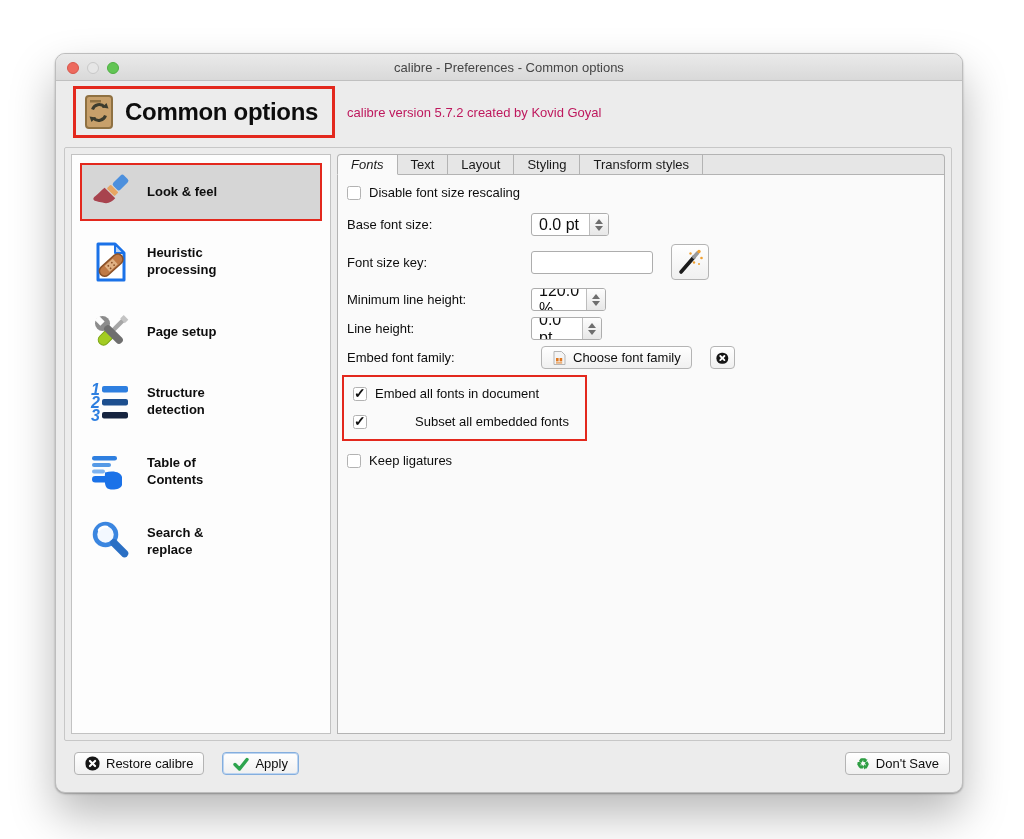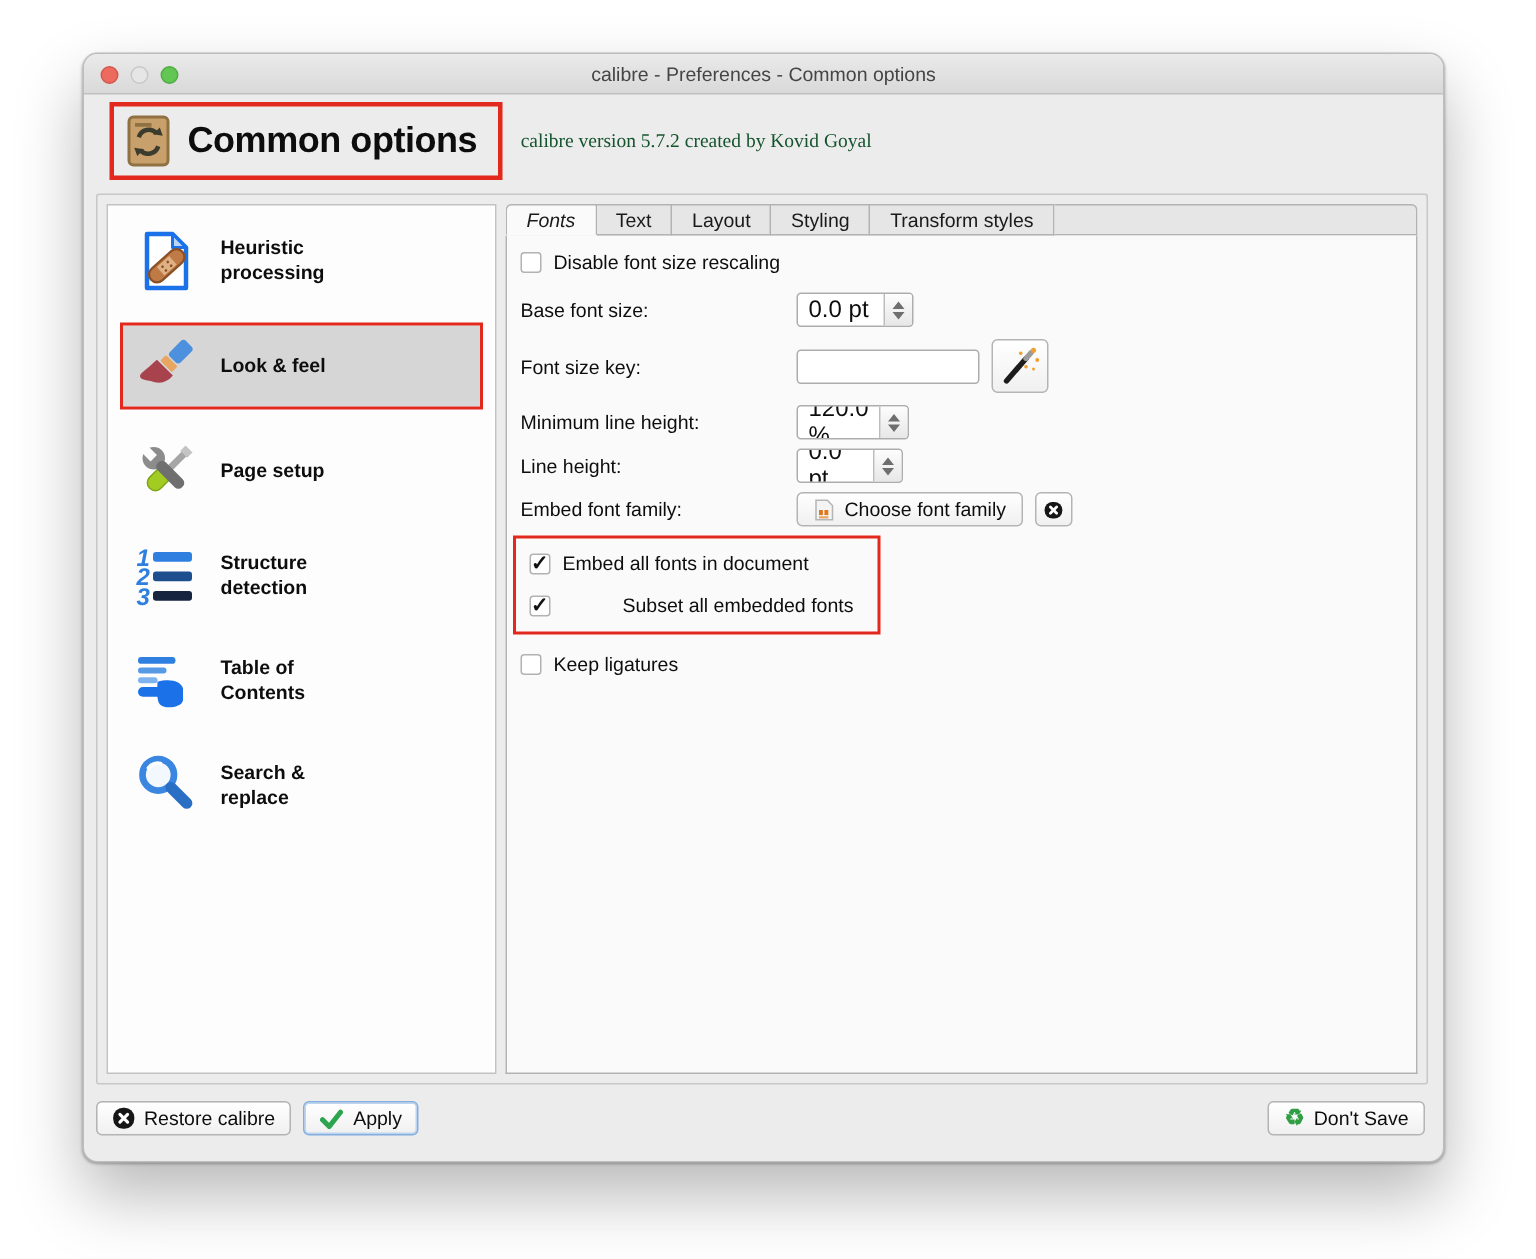--- a/index.html
+++ b/index.html
@@ -1,38 +1,38 @@
 <!DOCTYPE html>
 <html><head>
 <meta charset="utf-8">
 <style>
   * { box-sizing: border-box; margin: 0; padding: 0; }
   html,body { width:1024px; height:839px; background:#ffffff; font-family:"Liberation Sans", sans-serif; overflow:hidden; }
 
   .window {
-    position:absolute; left:55px; top:35px; width:908px; height:740px;
+    position:absolute; left:55px; top:53px; width:908px; height:740px;
     background:#ececec; border-radius:10px; overflow:hidden;
     box-shadow:0 1px 2px rgba(0,0,0,.30), 0 22px 45px rgba(0,0,0,.28);
     border:1px solid #bdbdbd;
   }
 
   
   .titlebar { height:27px; background:linear-gradient(#eaeaea,#d9d9d9); border-bottom:1px solid #c0c0c0; position:relative; display:flex; align-items:center; }
   .lights { position:absolute; left:11px; top:0; height:27px; display:flex; align-items:center; gap:8px; }
   .light { width:12px; height:12px; border-radius:50%; }
   .light.red   { background:#ed6a5e; border:1px solid #d6564b; }
   .light.gray  { background:#e6e6e6; border:1px solid #c8c8c8; }
   .light.green { background:#62c554; border:1px solid #4fae43; }
   .tb-title { width:100%; text-align:center; font-size:13px; color:#454545; }
 
   
   .header { height:66px; display:flex; align-items:center; padding:2px 16px 6px 17px; }
   .title-box { display:flex; align-items:center; gap:10px; border:3px solid #e3281d; padding:4px 14px 4px 7px; }
   .header-title { font-size:24px; font-weight:bold; color:#0d0d0d; letter-spacing:-0.3px; white-space:nowrap; }
-  .version { margin-left:12px; font-size:13px; color:#14532d;font-family:Liberation Serif, serif; }
+  .version { margin-left:12px; font-size:13px; color:#be185d; }
 
   
   .content-frame { margin:0 10px 0 8px; height:594px; border:1px solid #c7c7c7; border-radius:2px; padding:6px; display:flex; gap:6px; background:#ececec; }
 
   
   .sidebar { width:260px; background:#fdfdfd; border:1px solid #c2c2c2; padding:10px 10px; overflow:hidden; }
   .side-item { display:flex; align-items:center; gap:13px; height:54px; margin-bottom:16px; padding:0 6px; cursor:default; }
   .side-item.selected { background:#d6d6d6; outline:2px solid #e3281d; }
   .side-icon { width:46px; height:46px; flex:0 0 46px; display:flex; align-items:center; justify-content:center; }
   .side-label { font-size:13px; font-weight:bold; color:#0d0d0d; width:102px; line-height:1.3; }
@@ -57,21 +57,21 @@
   .spin { display:flex; height:23px; border:1px solid #adadad; border-radius:3px; background:#ffffff; overflow:hidden; }
   .spin-value { flex:1; display:flex; align-items:center; padding:0 7px; font-size:16px; color:#0d0d0d; }
   .spin-btns { width:19px; border-left:1px solid #bdbdbd; background:linear-gradient(#fdfdfd,#e7e7e7); display:flex; flex-direction:column; align-items:center; justify-content:center; gap:2px; }
   .arr-up   { width:0; height:0; border-left:4px solid transparent; border-right:4px solid transparent; border-bottom:5px solid #6e6e6e; }
   .arr-down { width:0; height:0; border-left:4px solid transparent; border-right:4px solid transparent; border-top:5px solid #6e6e6e; }
 
   .text-input { width:122px; height:23px; border:1px solid #adadad; border-radius:3px; background:#fff; font-size:13px; padding:0 6px; font-family:"Liberation Sans", sans-serif; }
 
   .btn { display:inline-flex; align-items:center; justify-content:center; gap:6px; height:23px; padding:0 10px;
          background:linear-gradient(#ffffff,#f0f0f0); border:1px solid #b4b4b4; border-radius:4px;
-         font-size:13px; color:#0d0d0d; white-space:nowrap; }
+         font-size:13px; color:#0d0d0d; white-space:nowrap;margin-left:10px; }
   .icon-btn { padding:0 5px; }
   .wand-btn { width:38px; height:36px; border-radius:4px; }
   .btn.focused { border-color:#84aede; box-shadow:0 0 0 1px #bcd4f0 inset; }
 
   .annot-group { border:2px solid #e3281d; width:fit-content; margin-left:-5px; padding:9px 16px 10px 9px; margin-top:6px; }
   .annot-group .cb-row + .cb-row { margin-top:13px;gap:40px; }
 
   .mt13 { margin-top:13px; } .mt8 { margin-top:8px; } .mt6 { margin-top:6px; } .mt12 { margin-top:12px; }
 
   
@@ -109,49 +109,49 @@
       </span>
       <span class="header-title">Common options</span>
     </div>
     <span class="version">calibre version 5.7.2 created by Kovid Goyal</span>
   </div>
 
   <div class="content-frame">
 
     <div class="sidebar">
 
+      <div class="side-item selected">
+        <span class="side-icon">
+          <svg width="44" height="44" viewBox="0 0 44 44">
+            <g transform="rotate(45 22 22)">
+              <rect x="17" y="1" width="10" height="15" rx="2.5" fill="#4d90dd"></rect>
+              <rect x="16.5" y="17" width="11" height="5.5" rx="1" fill="#e8a663"></rect>
+              <path d="M14.5 23.5 h15 c0.5 5.5 -1.5 9.5 -6 12 c-3.5 2 -6.5 5 -8.5 4.2 c-2 -0.8 -1.2 -4 -1 -7 c0.2 -3.5 0.2 -6.5 0.5 -9.2 z" fill="#a8434e"></path>
+            </g>
+          </svg>
+        </span>
+        <span class="side-label">Look &amp; feel</span>
+      </div>
+
       <div class="side-item">
         <span class="side-icon">
           <svg width="44" height="44" viewBox="0 0 44 44">
             <path d="M9 4 h17 l9 9 v27 H9 z" fill="#ffffff" stroke="#1b72e8" stroke-width="3" stroke-linejoin="round"></path>
             <path d="M26 4 l9 9 h-9 z" fill="#bcd6f5" stroke="#1b72e8" stroke-width="2" stroke-linejoin="round"></path>
             <g transform="rotate(-42 22 25)">
               <rect x="8" y="20" width="28" height="10.5" rx="5.25" fill="#c07a45" stroke="#8a5127" stroke-width="1.5"></rect>
               <rect x="16.5" y="21.5" width="11" height="7.5" fill="#e0b183"></rect>
               <circle cx="19.5" cy="23.8" r="0.9" fill="#8a5127"></circle>
                 <circle cx="24.2" cy="23.8" r="0.9" fill="#8a5127"></circle>
               <circle cx="19.5" cy="27.2" r="0.9" fill="#8a5127"></circle>
                 <circle cx="24.2" cy="27.2" r="0.9" fill="#8a5127"></circle>
             </g>
           </svg>
         </span>
         <span class="side-label">Heuristic processing</span>
-      </div>
-
-      <div class="side-item selected">
-        <span class="side-icon">
-          <svg width="44" height="44" viewBox="0 0 44 44">
-            <g transform="rotate(45 22 22)">
-              <rect x="17" y="1" width="10" height="15" rx="2.5" fill="#4d90dd"></rect>
-              <rect x="16.5" y="17" width="11" height="5.5" rx="1" fill="#e8a663"></rect>
-              <path d="M14.5 23.5 h15 c0.5 5.5 -1.5 9.5 -6 12 c-3.5 2 -6.5 5 -8.5 4.2 c-2 -0.8 -1.2 -4 -1 -7 c0.2 -3.5 0.2 -6.5 0.5 -9.2 z" fill="#a8434e"></path>
-            </g>
-          </svg>
-        </span>
-        <span class="side-label">Look &amp; feel</span>
       </div>
 
       <div class="side-item">
         <span class="side-icon">
           <svg width="44" height="44" viewBox="0 0 44 44">
             <g transform="rotate(45 22 22)">
               <rect x="20" y="3" width="4.5" height="18" fill="#a6a6a6"></rect>
               <rect x="19" y="1" width="6.5" height="5" fill="#c4c4c4"></rect>
               <rect x="17" y="21" width="10.5" height="17" rx="5" fill="#a3cc22" stroke="#7ea718" stroke-width="1"></rect>
             </g>

